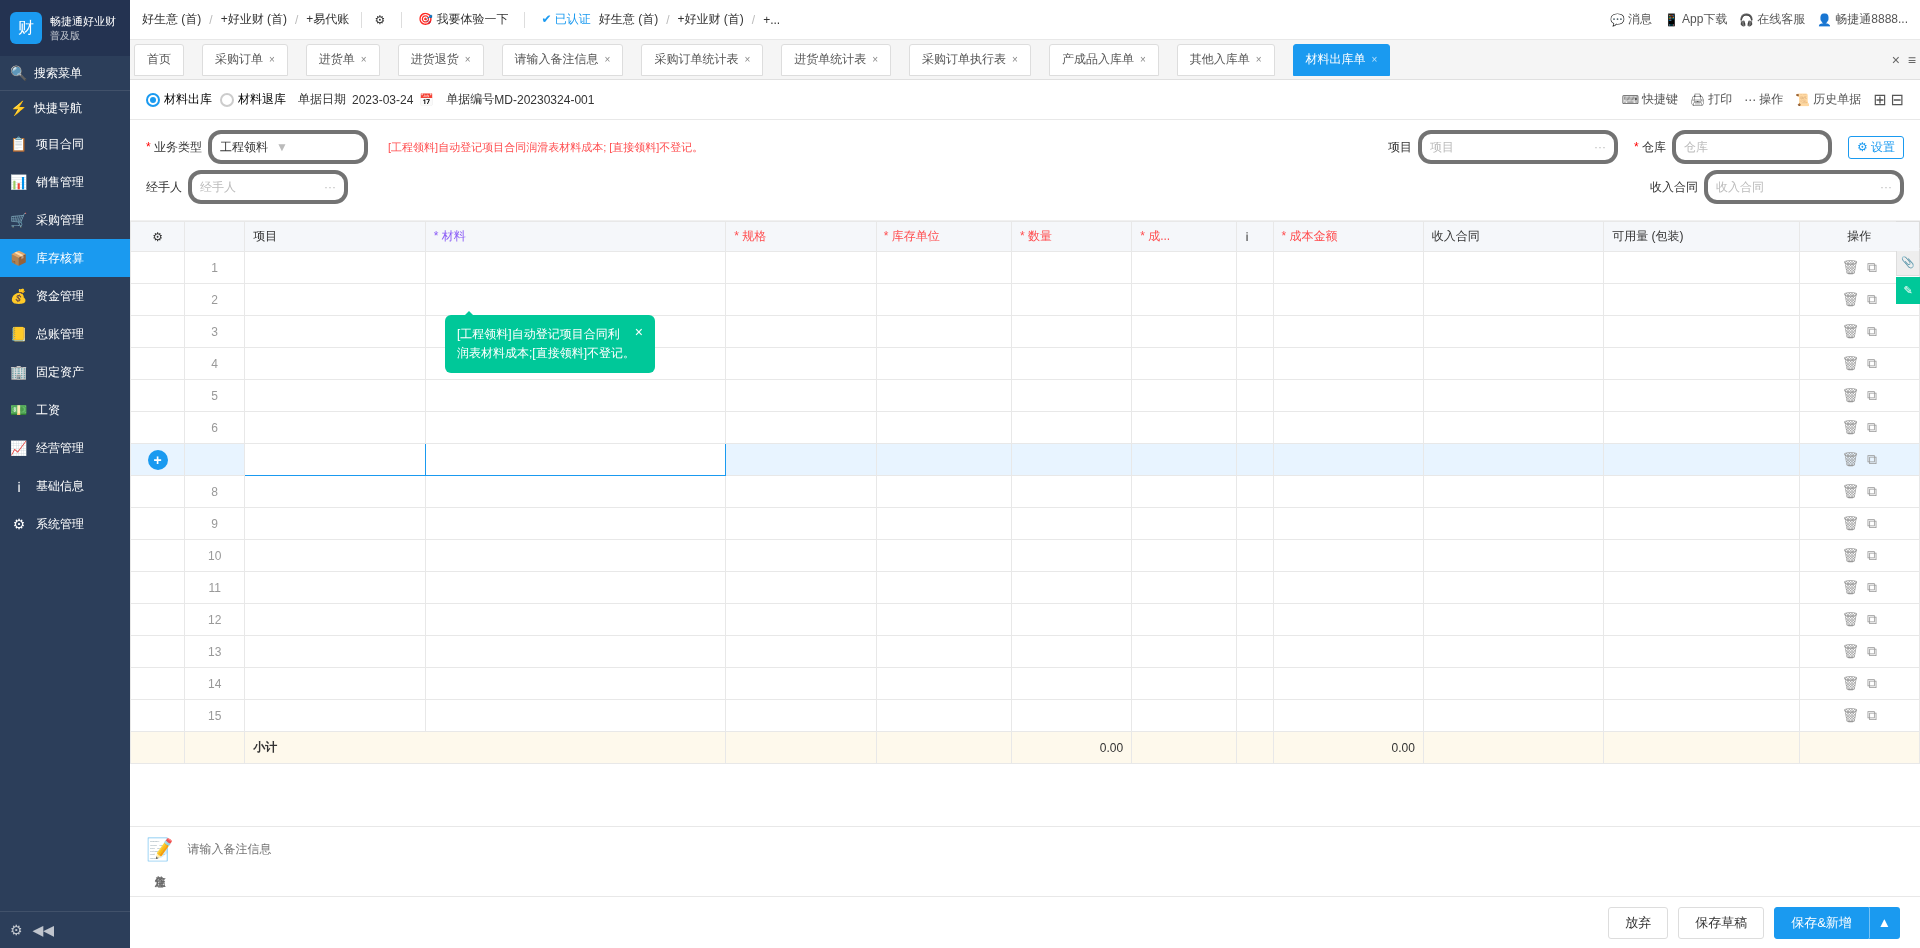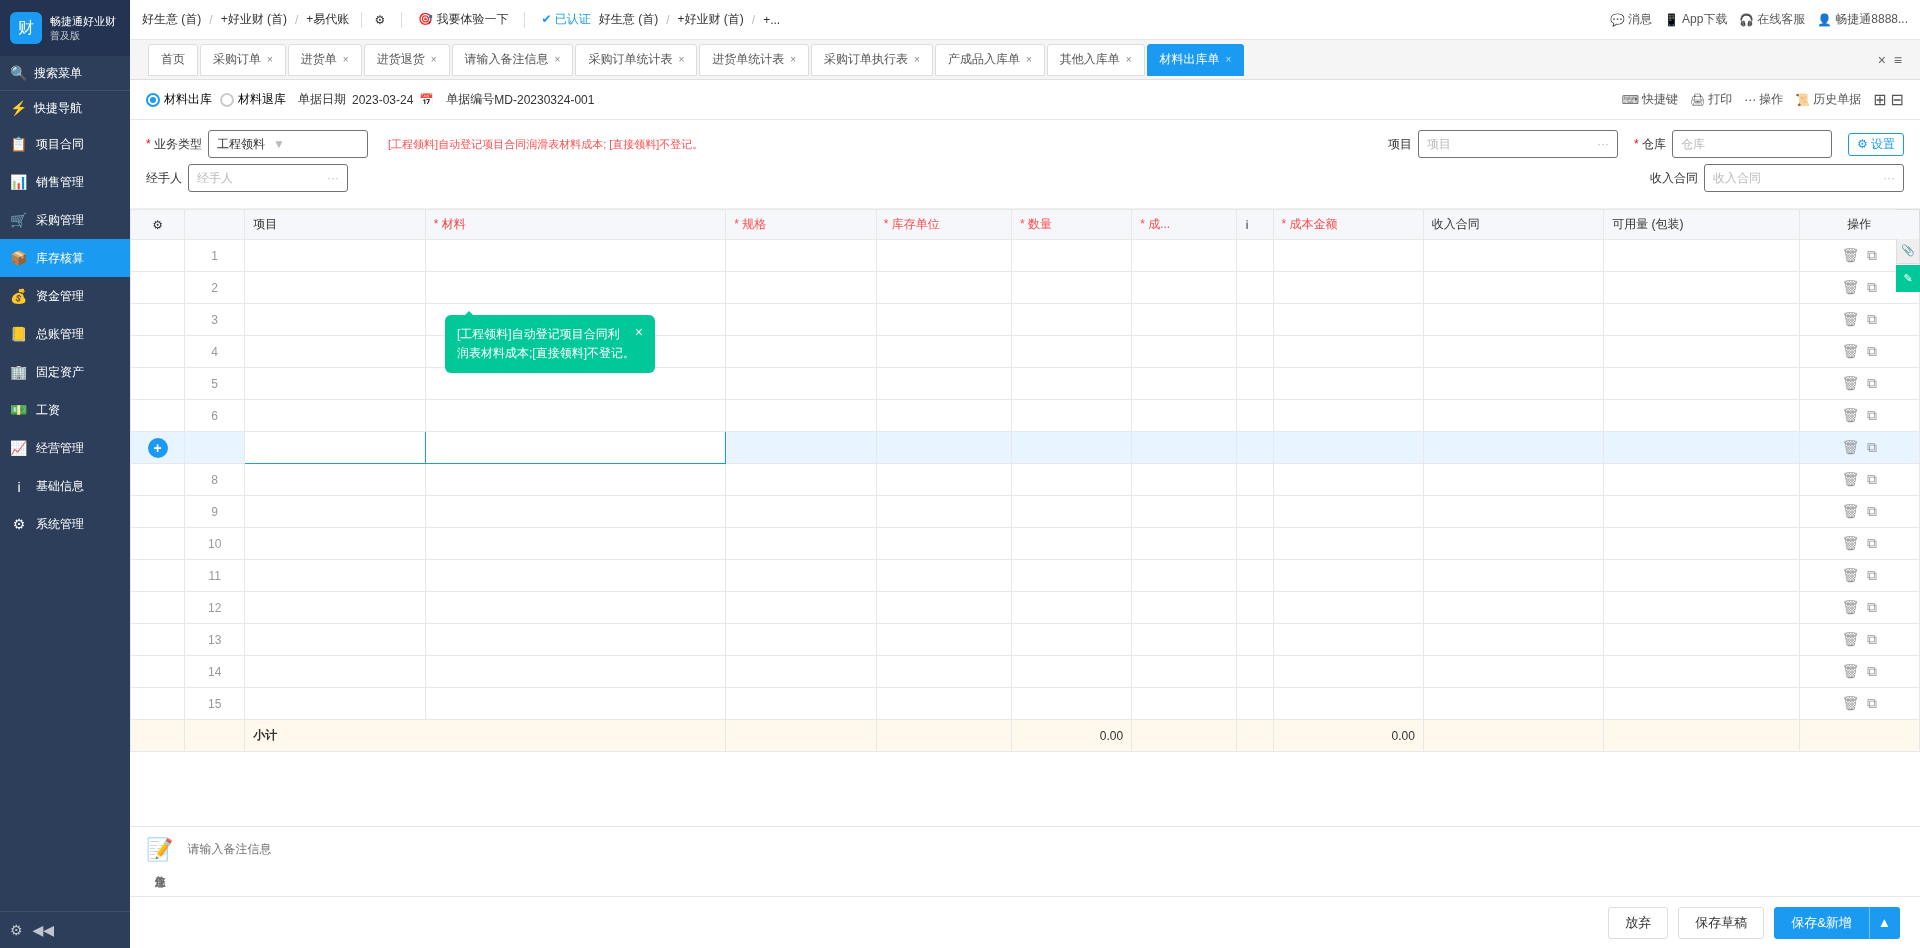--- a/index.html
+++ b/index.html
@@ -23,21 +23,21 @@
     
     .main-area { flex: 1; display: flex; flex-direction: column; overflow: hidden; }
     .top-bar { height: 40px; background: #fff; border-bottom: 1px solid #e8e8e8; display: flex; align-items: center; padding: 0 12px; gap: 8px; font-size: 12px; flex-shrink: 0; }
     .top-bar-links { display: flex; align-items: center; gap: 8px; flex: 1; }
     .top-link { color: #333; cursor: pointer; white-space: nowrap; }
     .top-link.certified { color: #1a9af0; }
     .top-bar-actions { display: flex; align-items: center; gap: 12px; color: #555; }
     .top-bar-actions span { cursor: pointer; display: flex; align-items: center; gap: 3px; }
 
     
-    .tab-bar { height: 40px; background: #f5f5f5; border-bottom: 1px solid #e0e0e0; display: flex; align-items: center; padding: 0 18px; gap: 2px; overflow-x: auto; flex-shrink: 0; }
+    .tab-bar { height: 40px; background: #f5f5f5; border-bottom: 1px solid #e0e0e0; display: flex; align-items: center; padding: 0 4px; gap: 18px; overflow-x: auto; flex-shrink: 0; }
     .tab-item { height: 32px; padding: 0 12px; display: flex; align-items: center; gap: 6px; background: #fff; border: 1px solid #ddd; border-radius: 3px 3px 0 0; cursor: pointer; white-space: nowrap; font-size: 12px; color: #555; }
     .tab-item.active { background: #1a9af0; color: #fff; border-color: #1a9af0; }
     .tab-item .tab-close { font-size: 10px; color: inherit; opacity: 0.7; }
     .tab-end { margin-left: auto; display: flex; align-items: center; gap: 8px; }
     .tab-end span { cursor: pointer; font-size: 16px; color: #666; }
 
     
     .content { flex: 1; display: flex; flex-direction: column; overflow: hidden; background: #fff; }
 
     
@@ -52,21 +52,21 @@
     .num-field { display: flex; align-items: center; gap: 0; color: #333; }
     .toolbar-actions { margin-left: auto; display: flex; align-items: center; gap: 12px; font-size: 12px; color: #555; }
     .toolbar-actions span { cursor: pointer; display: flex; align-items: center; gap: 3px; }
 
     
     .form-fields { padding: 10px 16px; background: #fff; border-bottom: 1px solid #f0f0f0; flex-shrink: 0; }
     .form-row { display: flex; align-items: center; gap: 16px; margin-bottom: 6px; }
     .form-field { display: flex; align-items: center; gap: 6px; }
     .field-label { color: #333; white-space: nowrap; }
     .field-label.required::before { content: '* '; color: #f00; }
-    .field-input { border: 1px solid #737373; border-radius: 3px; padding: 13px 8px; height: 28px; min-width: 120px; display: flex; align-items: center; position: relative; }
+    .field-input { border: 4px solid #737373; border-radius: 13px; padding: 13px 8px; height: 28px; min-width: 120px; display: flex; align-items: center; position: relative; }
     .field-input.has-value { color: #333; }
     .field-input-dots { color: #bbb; margin-left: auto; }
     .select-arrow { color: #bbb; margin-left: 4px; }
 
     
     .table-container { flex: 1; overflow: auto; position: relative; }
     .data-table { width: 100%; border-collapse: collapse; table-layout: fixed; }
     .data-table th { background: #f5f7fa; border: 1px solid #e8e8e8; padding: 6px 8px; text-align: left; font-weight: normal; color: #333; white-space: nowrap; position: sticky; top: 0; z-index: 10; }
     .data-table td { border: 1px solid #e8e8e8; padding: 4px 8px; height: 32px; color: #333; }
     .data-table .row-num { color: #999; text-align: center; width: 36px; }
@@ -363,21 +363,21 @@
         </div>
       </div>
 
       <div class="table-container" style="position:relative;">
         <table class="data-table">
           <thead>
             <tr>
               <th class="settings-col">⚙</th>
               <th style="width:40px;text-align:center;color:#999;"></th>
               <th style="width:120px;">项目</th>
-              <th style="width:200px;color:#ef4444;">* 材料</th>
+              <th style="width:200px;color:#8b5cf6;">* 材料</th>
               <th style="width:100px;color:#ff4d4f;">* 规格</th>
               <th style="width:90px;color:#ff4d4f;padding-left:7px;">* 库存单位</th>
               <th style="width:80px;color:#ff4d4f;">* 数量</th>
               <th style="width:70px;color:#ff4d4f;">* 成...</th>
               <th style="width:24px;">ℹ</th>
               <th style="width:100px;color:#ff4d4f;">* 成本金额</th>
               <th style="width:120px;">收入合同</th>
               <th style="width:130px;">可用量 (包装)</th>
               <th class="ops-col">操作</th>
             </tr>

